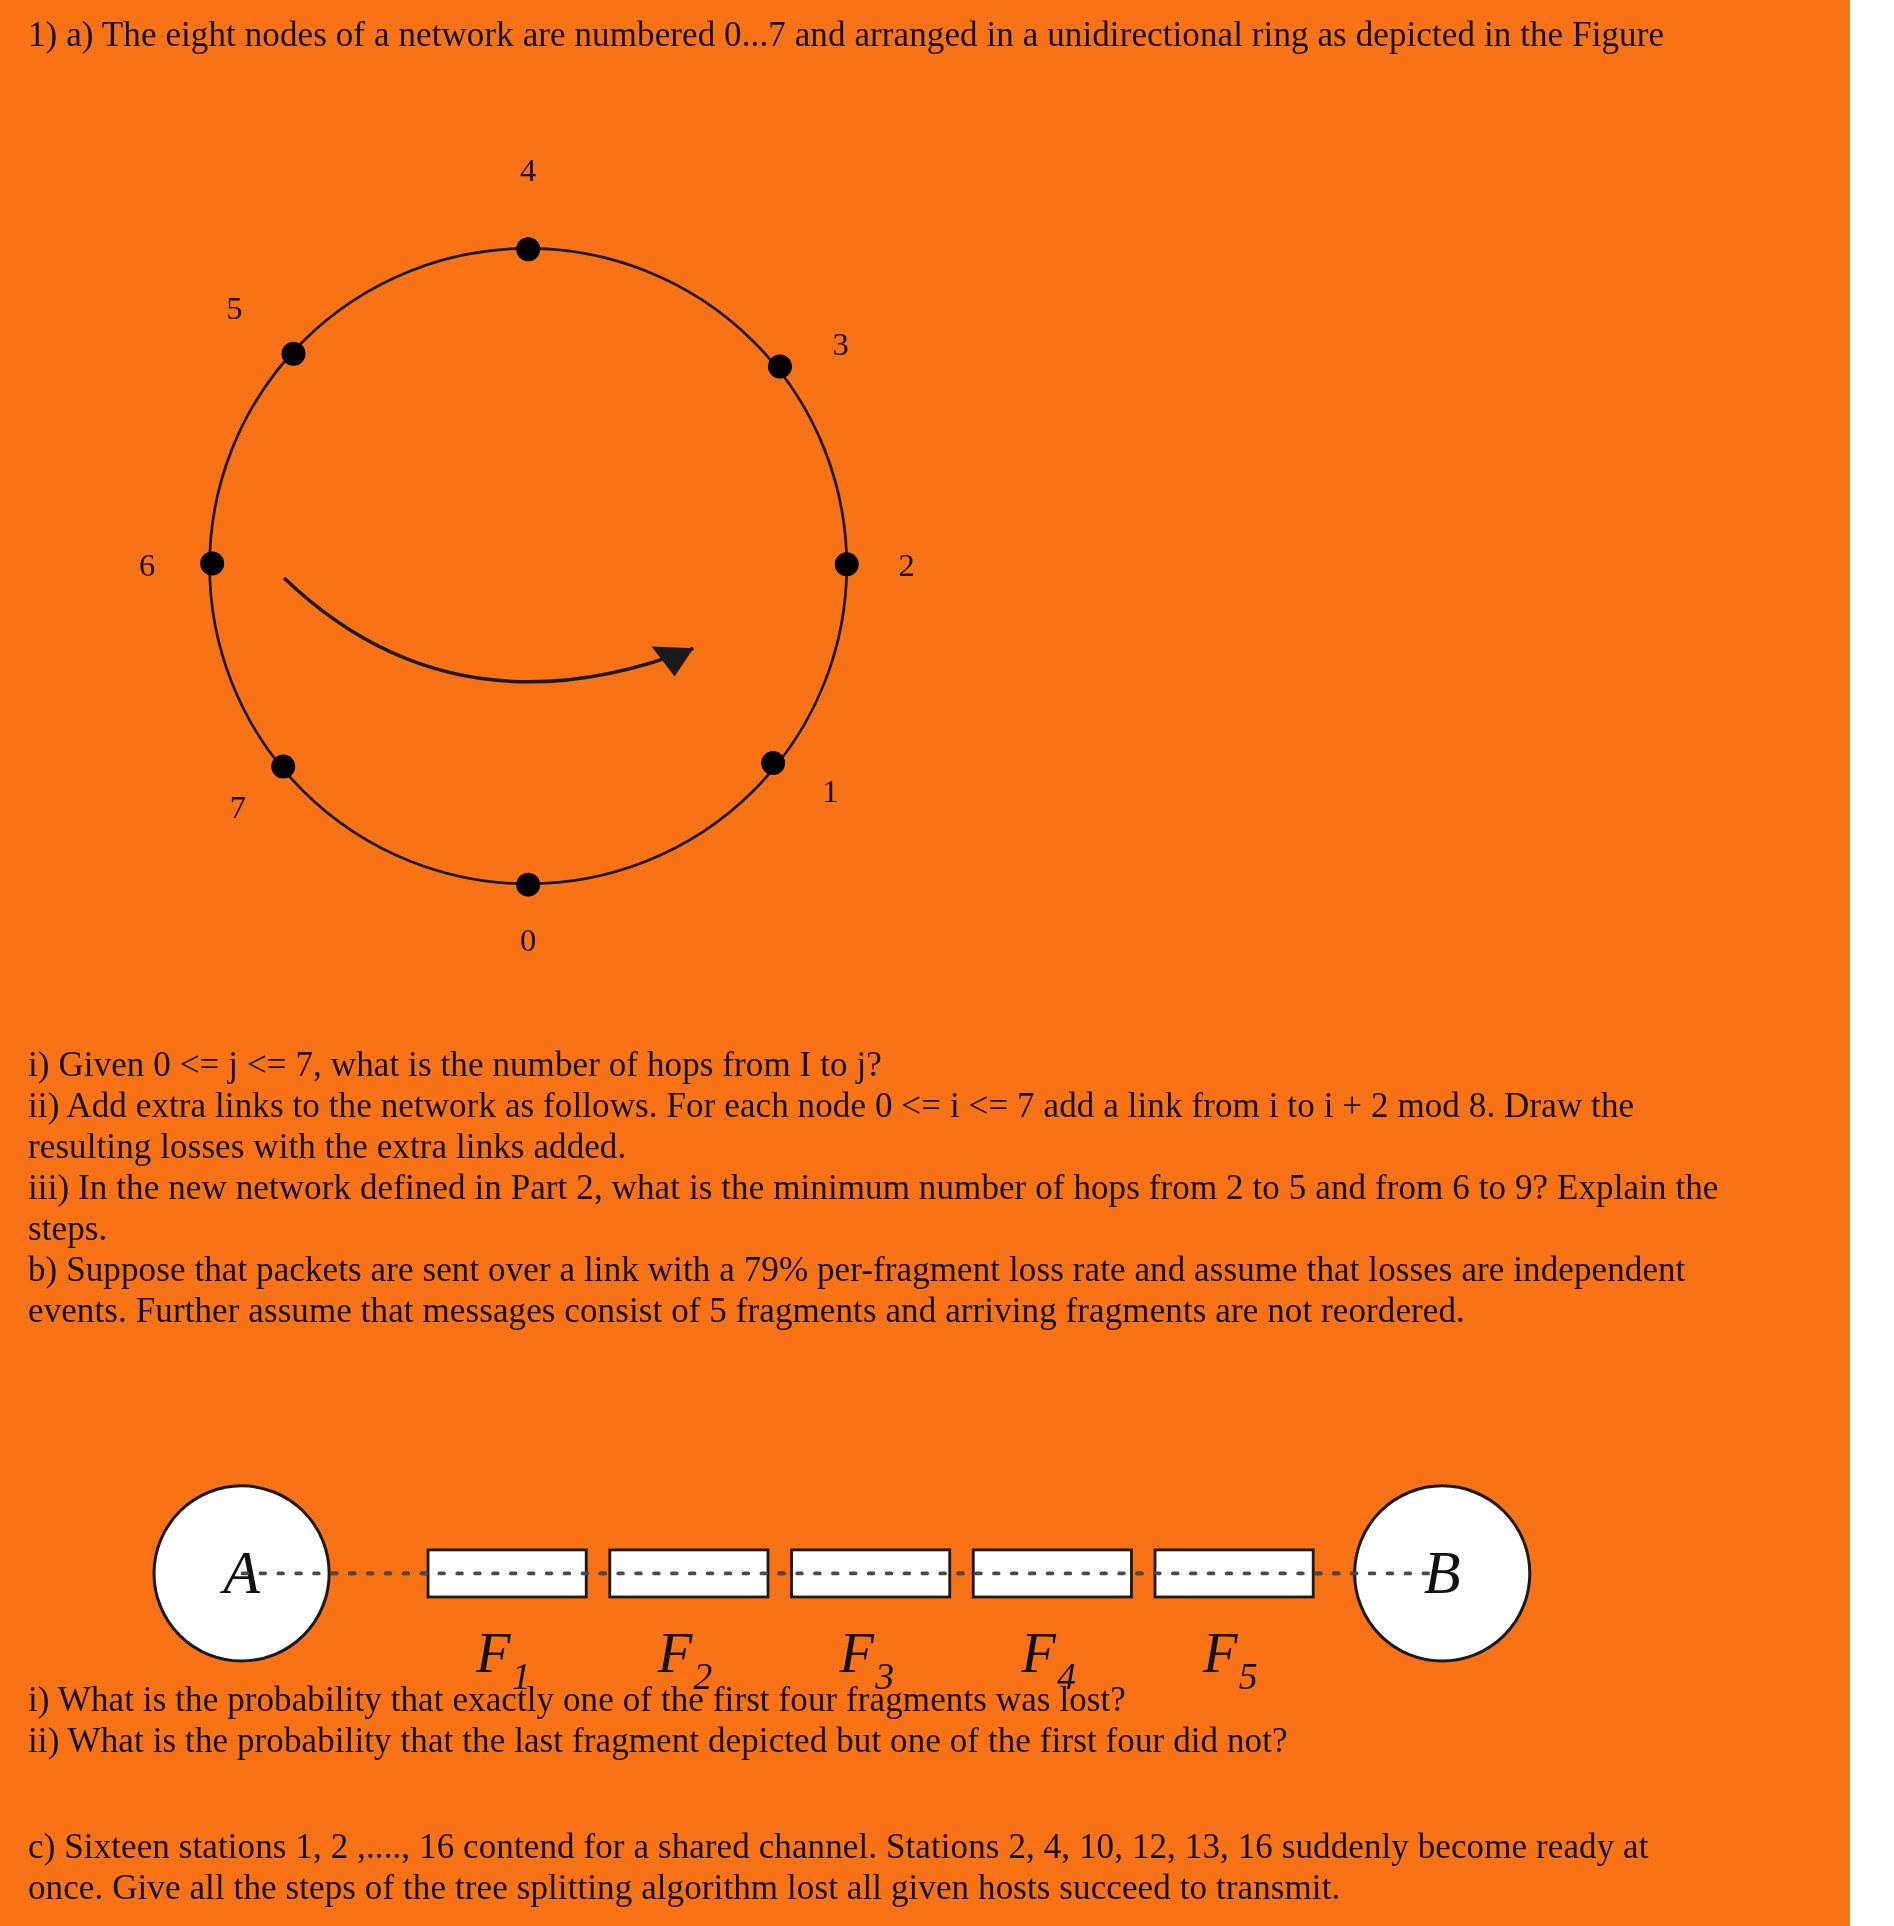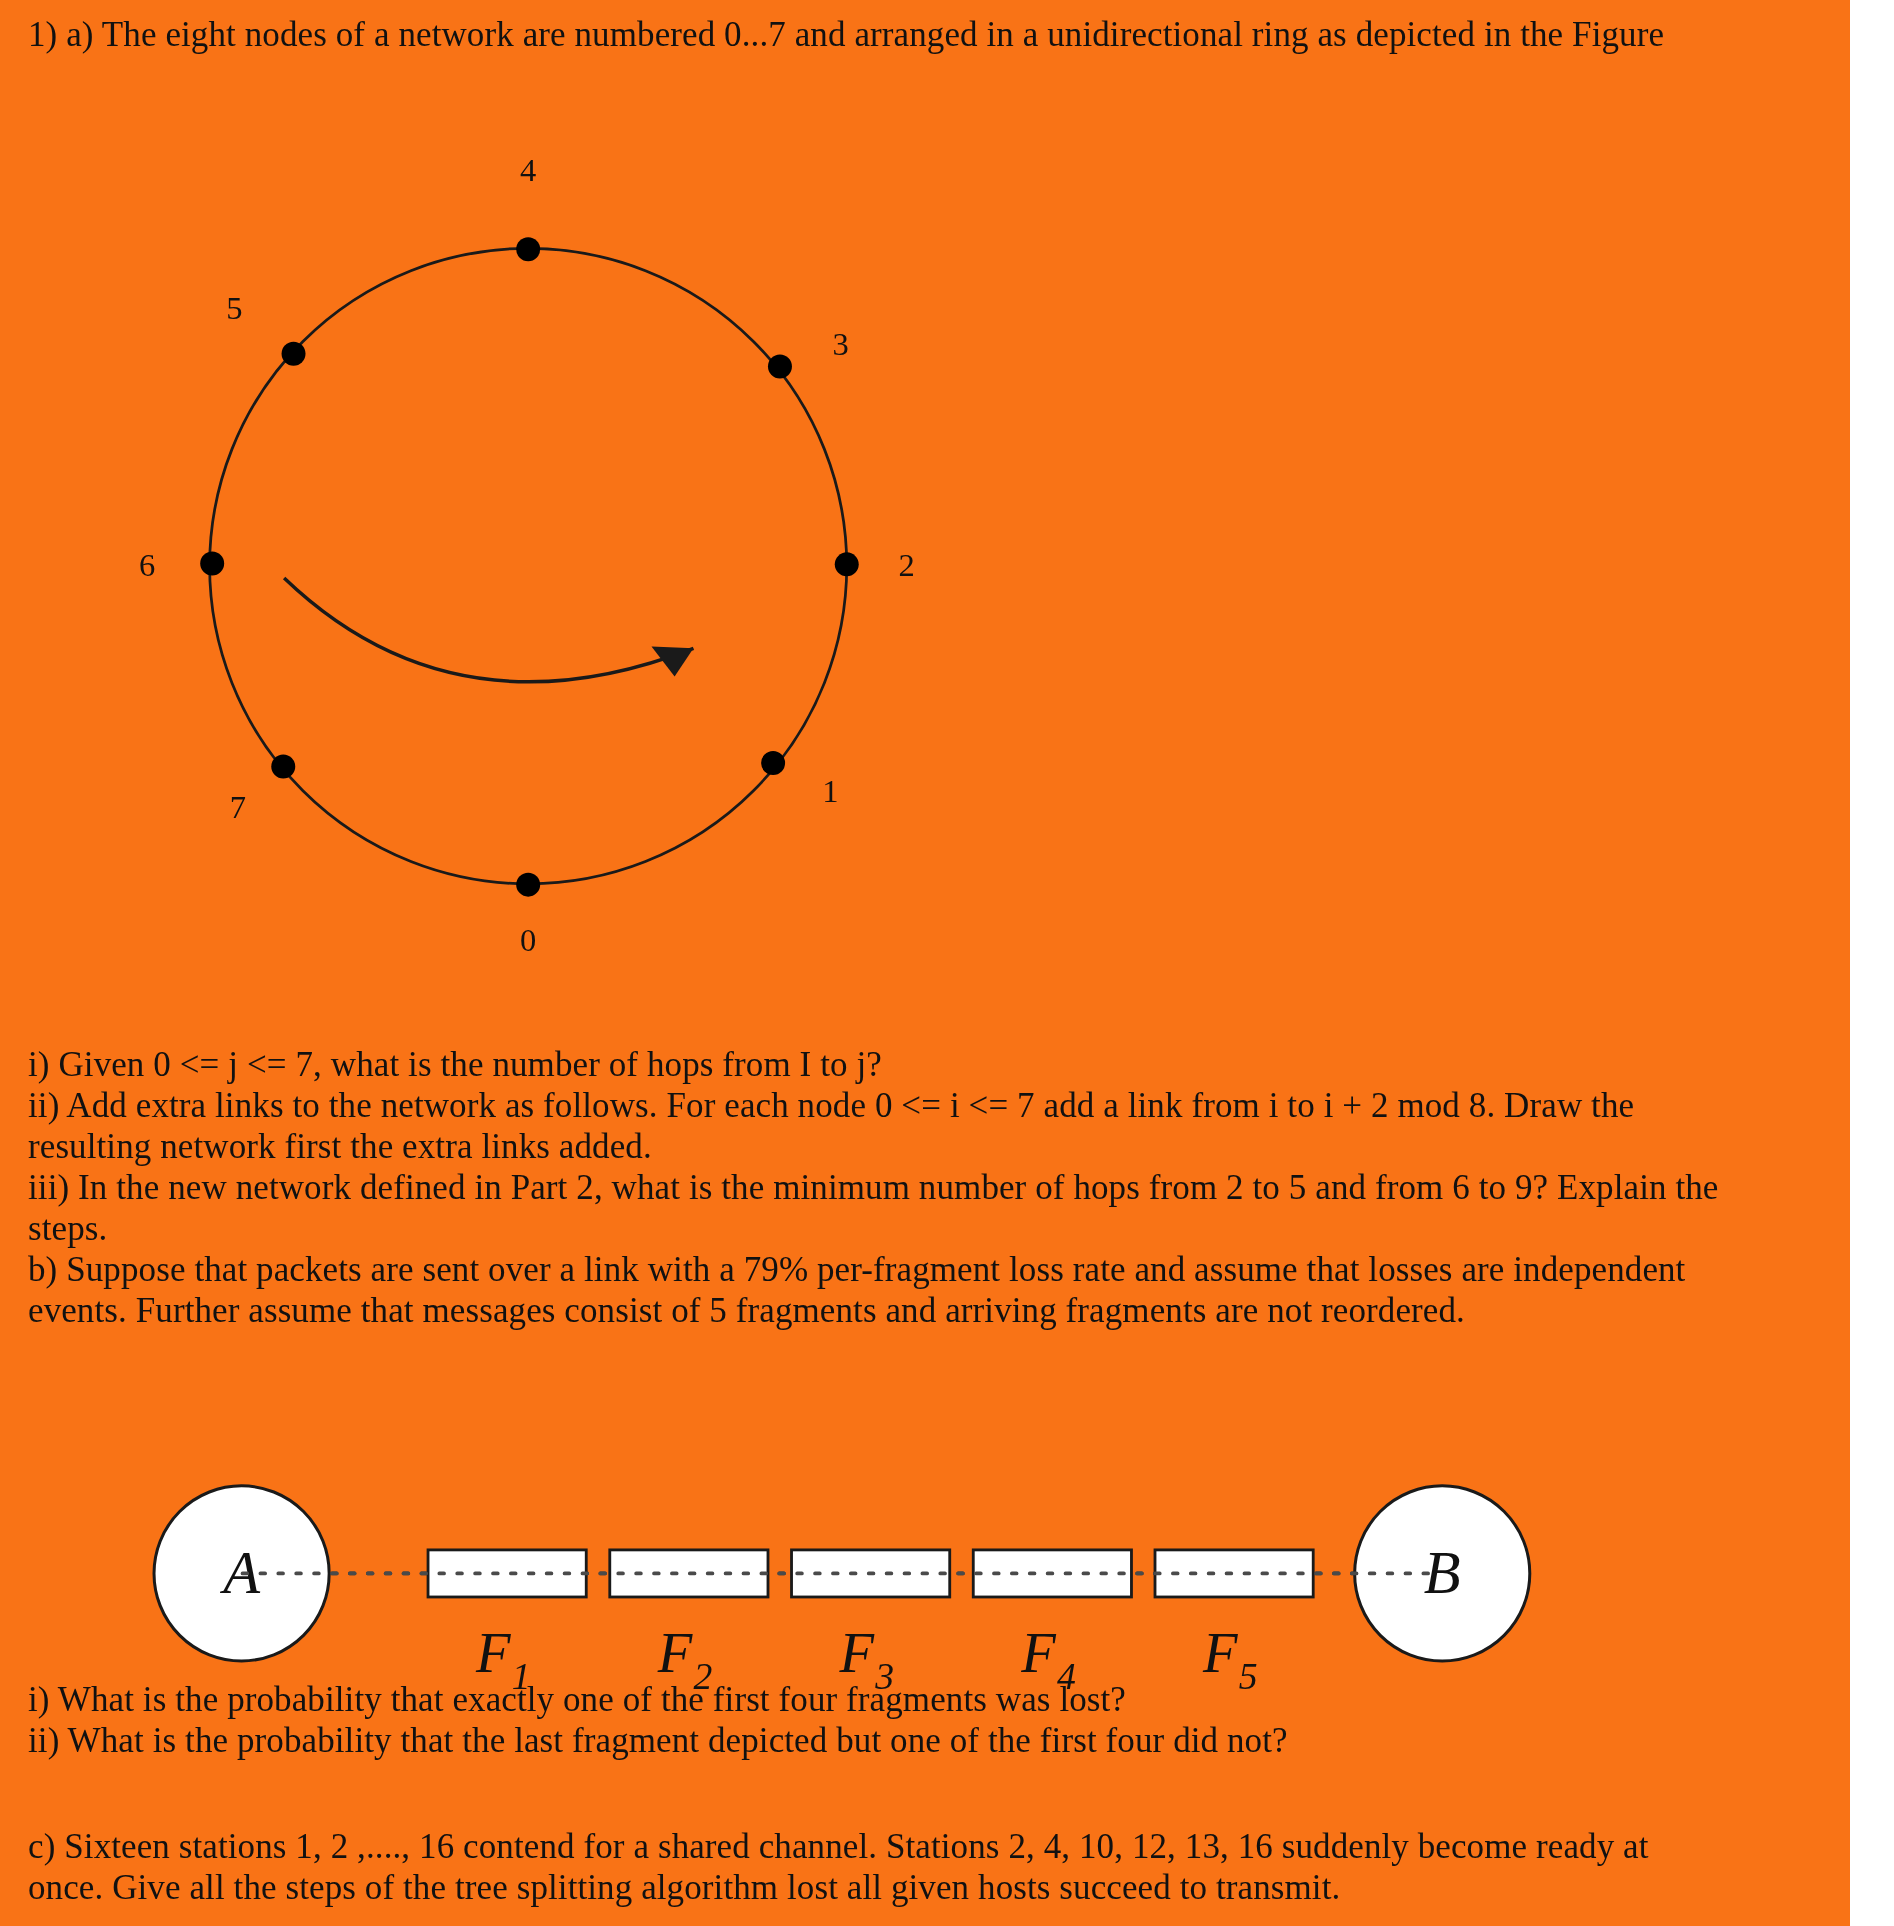--- a/index.html
+++ b/index.html
@@ -106,21 +106,21 @@
       <text class="node-label" x="507" y="46" font-size="38" text-anchor="middle" fill="#111111">4</text>
       <text class="node-label" x="164" y="208" font-size="38" text-anchor="middle" fill="#111111">5</text>
       <text class="node-label" x="62" y="508" font-size="38" text-anchor="middle" fill="#111111">6</text>
       <text class="node-label" x="168" y="790" font-size="38" text-anchor="middle" fill="#111111">7</text>
     </svg>
   </div>
 
   <div class="para para-qlist">
     <span class="line">i) Given 0 &lt;= j &lt;= 7, what is the number of hops from I to j?</span>
     <span class="line">ii) Add extra links to the network as follows. For each node 0 &lt;= i &lt;= 7 add a link from i to i + 2 mod 8. Draw the</span>
-    <span class="line">resulting network first the extra links added.</span>
+    <span class="line">resulting losses with the extra links added.</span>
     <span class="line">iii) In the new network defined in Part 2, what is the minimum number of hops from 2 to 5 and from 6 to 9? Explain the</span>
     <span class="line">steps.</span>
     <span class="line">b) Suppose that packets are sent over a link with a 79% per-fragment loss rate and assume that losses are independent</span>
     <span class="line">events. Further assume that messages consist of 5 fragments and arriving fragments are not reordered.</span>
   </div>
 
   <div class="frag-figure">
     <svg width="1469" height="245" viewBox="0 0 1560 260" xmlns="http://www.w3.org/2000/svg">
 
       <line x1="128" y1="131" x2="1400" y2="131" stroke="#3a3a3a" stroke-width="4" stroke-dasharray="5 14" stroke-linecap="round"></line>

